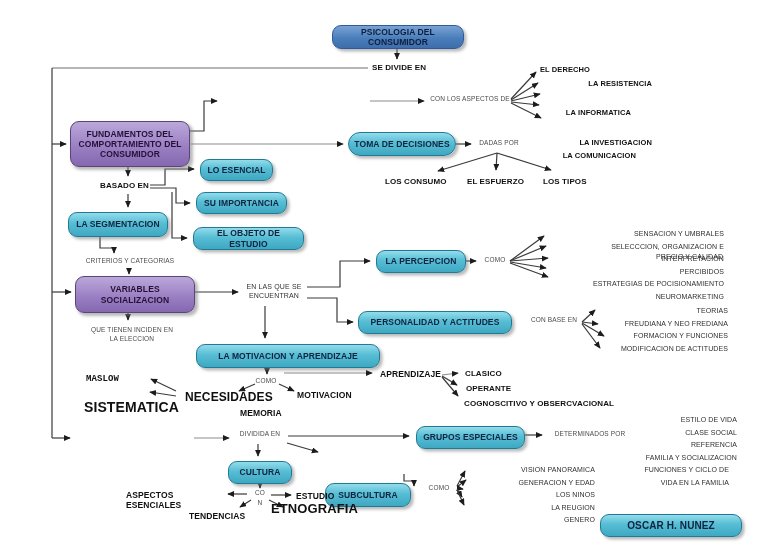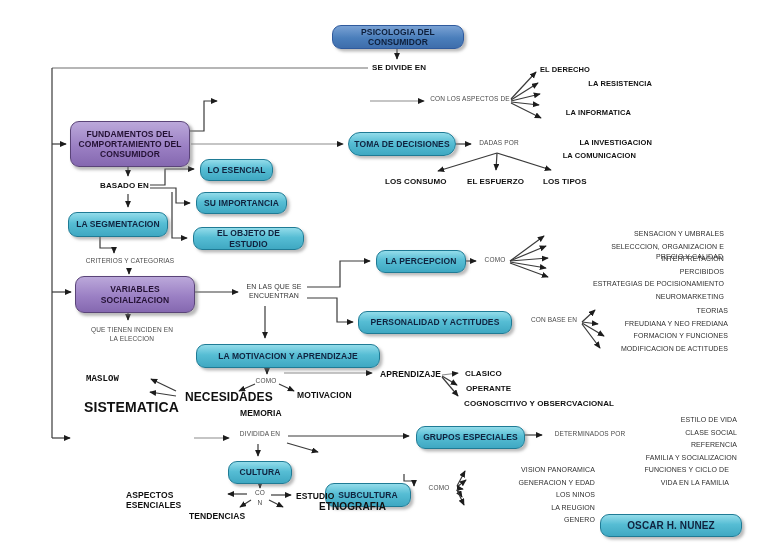--- a/index.html
+++ b/index.html
@@ -183,15 +183,15 @@
     <div>VISION PANORAMICA</div>
     <div>GENERACION Y EDAD</div>
     <div style="padding-left:9px;">LOS NINOS</div>
     <div style="padding-left:21px;">LA REUGION</div>
     <div style="padding-left:34px;">GENERO</div>
   </div>
 
   <div class="term" style="left:126px;top:490px;width:98px;font-size:8.5px;">ASPECTOS ESENCIALES</div>
   <div class="term" style="left:296px;top:491px;width:52px;font-size:8.5px;">ESTUDIO</div>
   <div class="term" style="left:189px;top:511px;width:70px;font-size:8.5px;">TENDENCIAS</div>
-  <div class="term" style="left:271px;top:501px;width:72px;font-size:10px;margin-left:48px;">ETNOGRAFIA</div>
+  <div class="term" style="left:271px;top:501px;width:72px;font-size:13px;">ETNOGRAFIA</div>
 
 </div>
 
 </body></html>

